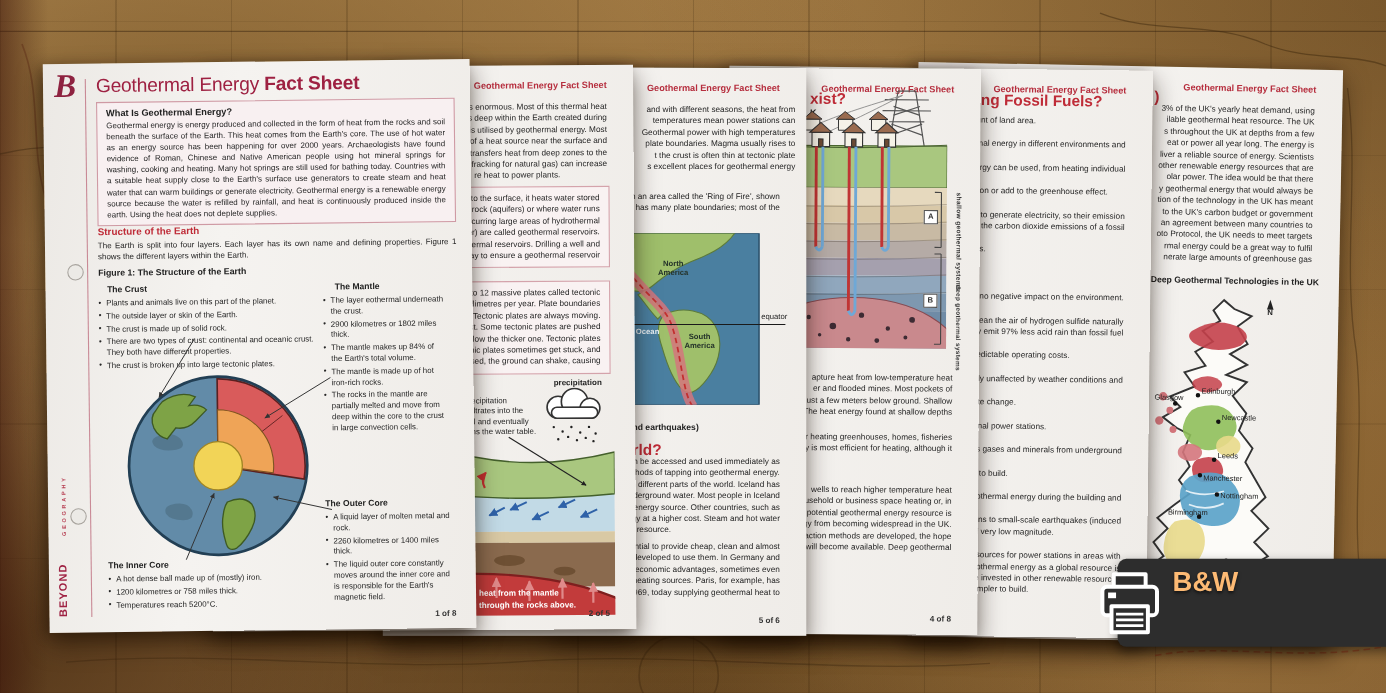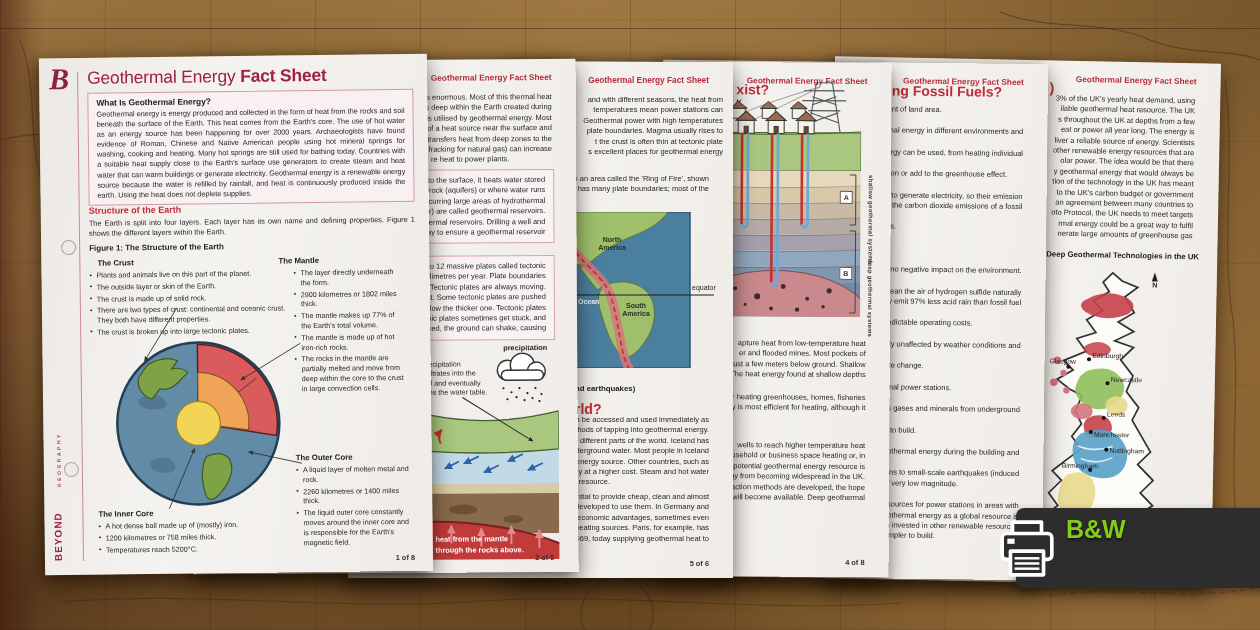--- a/index.html
+++ b/index.html
@@ -48,21 +48,21 @@
   .boxhead{font-size:8.4px;font-weight:700;color:#222;margin-bottom:2px;}
   .t-body{font-size:7.3px;line-height:10.1px;color:#262626;text-align:justify;}
   .sechead{position:absolute;left:48px;font-weight:700;font-size:9px;color:#bf2c38;}
   .figcap{position:absolute;left:48px;font-weight:700;font-size:8px;color:#222;}
   .coltitle{position:absolute;font-weight:700;font-size:7.8px;color:#222;}
   .bl{position:relative;padding-left:7px;font-size:7.2px;line-height:9.8px;color:#262626;margin-bottom:2px;}
   .bl::before{content:"\2022";position:absolute;left:0;top:-0.5px;}
   
   #badge{position:absolute;left:1016px;top:508px;width:260px;height:80px;background:#2d2d2d;
     border-radius:8px;box-shadow:0 4px 10px rgba(0,0,0,.45);z-index:40;}
-  #badge .bt1{position:absolute;left:50px;top:7px;font-size:25px;font-weight:700;color:#84cc16;
+  #badge .bt1{position:absolute;left:50px;top:7px;font-size:25px;font-weight:700;color:#fdba74;
     text-shadow:0 2px 3px rgba(0,0,0,.6);}
   #badge .bt2{position:absolute;left:50px;top:38px;font-size:21px;color:#fff;
     text-shadow:0 2px 3px rgba(0,0,0,.6);}
   #badge svg{position:absolute;left:-17px;top:11px;}
   svg text{font-family:"Liberation Sans",sans-serif;}
 </style>
 </head>
 <body>
 
 <div id="stage">
@@ -647,25 +647,25 @@
     <div class="t-body" style="position:absolute;left:48px;top:161px;right:14px;">The Earth is split into four layers. Each layer has its own name and defining properties. Figure 1 shows the different layers within the Earth.</div>
     <div class="figcap" style="top:186px;">Figure 1: The Structure of the Earth</div>
     <div class="coltitle" style="left:56px;top:201px;">The Crust</div>
     <div style="position:absolute;left:48px;top:213px;width:196px;">
         <div class="bl"><span>Plants and animals live on this part of the planet.</span></div>
         <div class="bl"><span>The outside layer or skin of the Earth.</span></div>
         <div class="bl"><span>The crust is made up of solid rock.</span></div>
         <div class="bl"><span>There are two types of crust: continental and oceanic crust. They both have different properties.</span></div>
         <div class="bl"><span>The crust is broken up into large tectonic plates.</span></div>
       </div>
-    <div class="coltitle" style="left:237px;top:201px;">The Mantle</div>
+    <div class="coltitle" style="left:263px;top:201px;">The Mantle</div>
     <div style="position:absolute;left:252px;top:213px;width:112px;">
-        <div class="bl"><span>The layer directly underneath the form.</span></div>
+        <div class="bl"><span>The layer eothermal underneath the crust.</span></div>
         <div class="bl"><span>2900 kilometres or 1802 miles thick.</span></div>
-        <div class="bl"><span>The mantle makes up 77% of the Earth's total volume.</span></div>
+        <div class="bl"><span>The mantle makes up 84% of the Earth's total volume.</span></div>
         <div class="bl"><span>The mantle is made up of hot iron-rich rocks.</span></div>
         <div class="bl"><span>The rocks in the mantle are partially melted and move from deep within the core to the crust in large convection cells.</span></div>
       </div>
 
     <svg style="position:absolute;left:71px;top:282px;" width="169" height="170" viewBox="0 0 169 170">
       <circle cx="84" cy="85" r="81" fill="#628BA8" stroke="#223F54" stroke-width="2.5"></circle>
       <path d="M28,58 q14,-6 22,2 q6,8 -4,10 q-14,2 -20,-4 q-4,-5 2,-8 Z" fill="#54788F"></path>
       <path d="M40,120 q16,-4 20,6 q2,8 -8,8 q-12,0 -16,-6 q-2,-6 4,-8 Z" fill="#54788F"></path>
       <path d="M34,26 q16,-10 30,-4 l-6,8 q10,-2 16,4 l-10,10 q-8,8 -18,6 l-8,10 q-8,-2 -12,-10 q-4,-10 2,-16 q3,-5 6,-8 Z" fill="#7EA346" stroke="#3E5A23" stroke-width="1.2"></path>
       <path d="M92,118 q14,-6 22,2 q6,10 0,22 q-6,12 -14,18 q-8,4 -10,-6 q-4,-14 -2,-24 q1,-8 4,-12 Z" fill="#7EA346" stroke="#3E5A23" stroke-width="1.2"></path>

